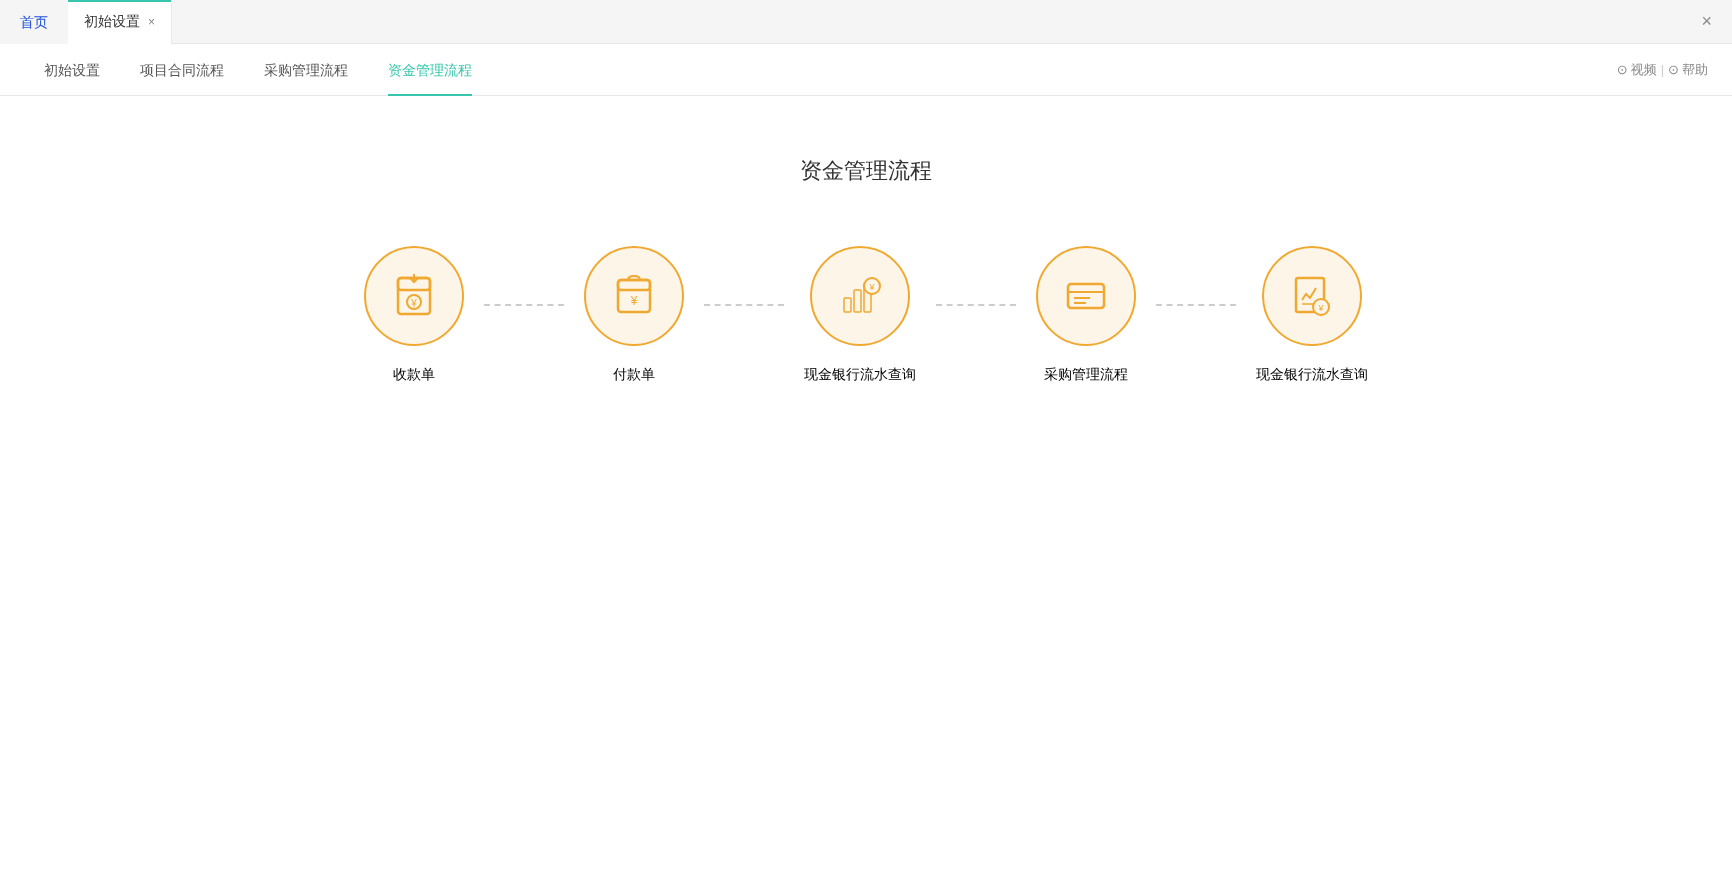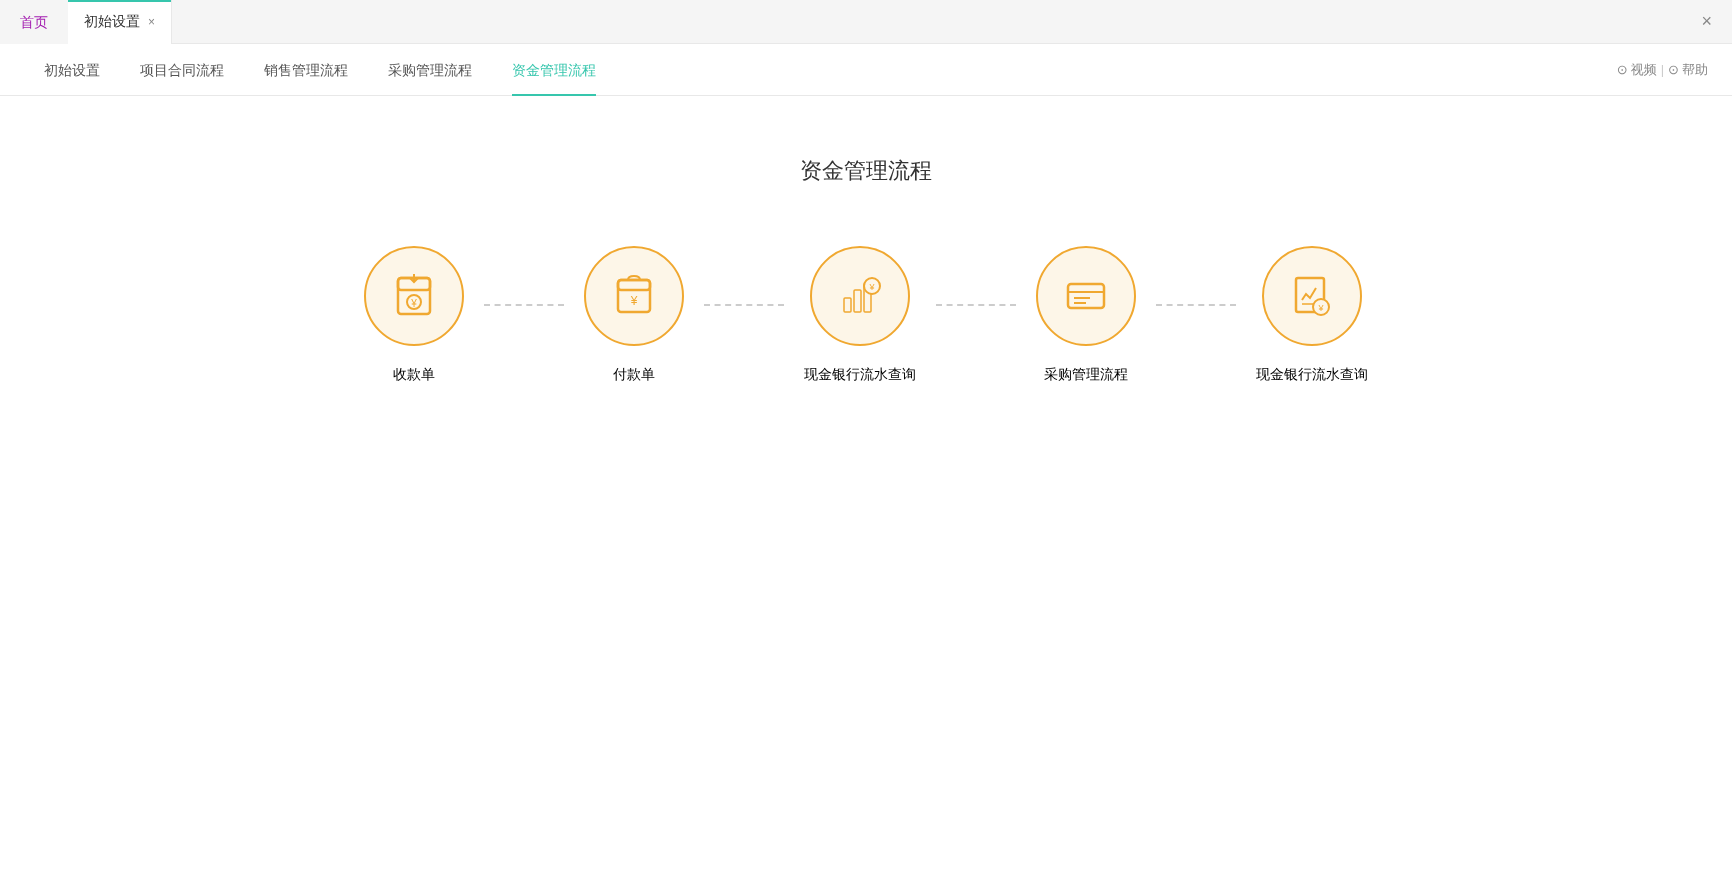--- a/index.html
+++ b/index.html
@@ -11,21 +11,21 @@
       align-items: center;
       height: 44px;
       border-bottom: 1px solid #e8e8e8;
       padding: 0 0;
       background: #f5f5f5;
     }
     .home-tab {
       padding: 0 20px;
       height: 44px;
       line-height: 44px;
-      color: #a21caf;
+      color: #1d4ed8;
       font-size: 14px;
       cursor: pointer;
       background: #f5f5f5;
     }
     .active-tab {
       display: flex;
       align-items: center;
       height: 44px;
       padding: 0 16px;
       background: #fff;
@@ -174,21 +174,20 @@
     <div class="active-tab-indicator"></div>
     <span>初始设置</span>
     <span class="close-btn">×</span>
   </div>
   <div class="top-right-close">×</div>
 </div>
 
 <div class="nav-bar">
   <div class="nav-item">初始设置</div>
   <div class="nav-item">项目合同流程</div>
-  <div class="nav-item">销售管理流程</div>
   <div class="nav-item">采购管理流程</div>
   <div class="nav-item active">资金管理流程</div>
   <div class="nav-right">
     <div class="nav-right-item">
       <span>⊙</span>
       <span>视频</span>
     </div>
     <span style="color:#ccc;">|</span>
     <div class="nav-right-item">
       <span>⊙</span>

